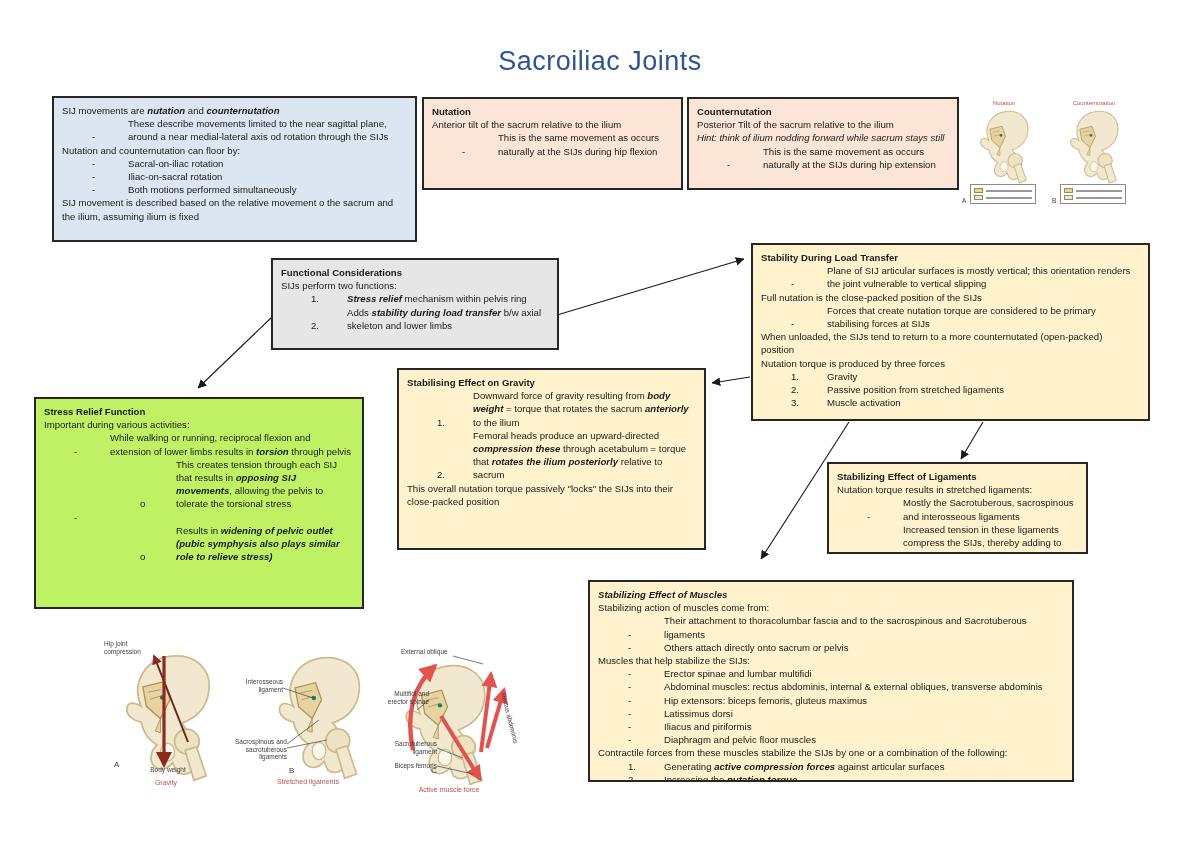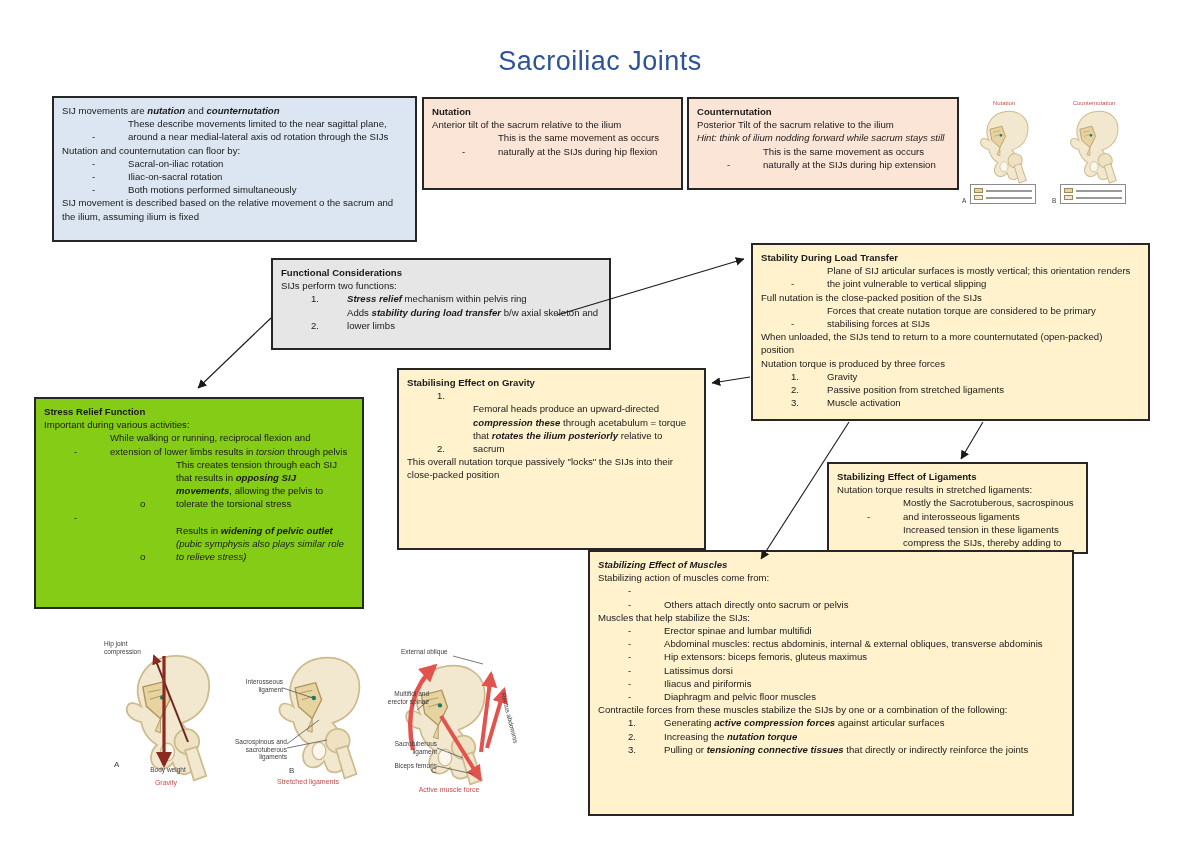--- a/index.html
+++ b/index.html
@@ -9,32 +9,32 @@
 
   #page-title{position:absolute;top:46px;left:0;width:100%;text-align:center;
     font-size:27px;letter-spacing:.5px;color:#2e5496;font-weight:400}
 
   .box{position:absolute;border:2px solid #262626;padding:6px 10px 6px 8px;
     font-size:9.6px;line-height:13.2px;overflow:hidden}
   .blue{background:#dbe6f2}
   .peach{background:#fbe5d6}
   .gray{background:#e7e6e6}
   .yellow{background:#fff2cc}
-  .green{background:#84cc16}
+  .green{background:#bef264}
 
   .row{display:flex;align-items:flex-end}
   .row .m{flex:0 0 auto}
   .row .t{flex:1 1 auto}
   .ind1{padding-left:30px}.ind1 .m{width:36px}
   .ind2{padding-left:96px}.ind2 .m{width:36px}
   .title .t{font-weight:700}
   .i .t{font-style:italic}
   .bi .t{font-style:italic;font-weight:700}
   em.bi{font-style:italic;font-weight:700}
-  em.it{font-style:italic;font-weight:400}
+  em.it{font-style:italic;font-weight:700}
 
   #connectors{position:absolute;left:0;top:0;pointer-events:none}
 
   .fig{position:absolute}
   .fig svg{position:absolute;left:0;top:0}
   .figlabel{position:absolute;font-size:6.5px;line-height:7.6px;color:#3c3c3c}
   .figlabel.r{text-align:right}
   .figcap{position:absolute;font-size:7px;color:#c0504d;text-align:center}
   .figletter{position:absolute;font-size:8px;color:#3c3c3c}
   .minifig{position:absolute;width:84px;height:108px}
@@ -134,21 +134,21 @@
         <div class="row p i">
           <span class="t">Hint: think of ilium nodding forward while sacrum stays still</span>
         </div>
         <div class="row ind1">
           <span class="m">-</span>
           <span class="t">This is the same movement as occurs naturally at the SIJs during hip extension</span>
         </div>
       </div>
   </div>
 
-  <div class="box gray" style="left:271px;top:258px;width:340px;height:92px">
+  <div class="box gray" style="left:271px;top:258px;width:288px;height:92px">
     <div>
         <div class="row p title">
           <span class="t">Functional Considerations</span>
         </div>
         <div class="row p">
           <span class="t">SIJs perform two functions:</span>
         </div>
         <div class="row ind1">
           <span class="m">1.</span>
           <span class="t"><em class="bi">Stress relief</em> mechanism within pelvis ring</span>
@@ -197,20 +197,21 @@
       </div>
   </div>
 
   <div class="box yellow" style="left:397px;top:368px;width:309px;height:182px">
     <div>
         <div class="row p title">
           <span class="t">Stabilising Effect on Gravity</span>
         </div>
         <div class="row ind1">
           <span class="m">1.</span>
+          <span class="t">Downward force of gravity resulting from <em class="bi">body weight</em> = torque that rotates the sacrum <em class="bi">anteriorly</em> to the ilium</span>
         </div>
         <div class="row ind1">
           <span class="m">2.</span>
           <span class="t">Femoral heads produce an upward-directed <em class="bi">compression these</em> through acetabulum = torque that <em class="bi">rotates the ilium posteriorly</em> relative to sacrum</span>
         </div>
         <div class="row p">
           <span class="t">This overall nutation torque passively "locks" the SIJs into their close-packed position</span>
         </div>
       </div>
   </div>
@@ -253,30 +254,31 @@
           <span class="m">-</span>
           <span class="t">Mostly the Sacrotuberous, sacrospinous and interosseous ligaments</span>
         </div>
         <div class="row ind1">
           <span class="m">-</span>
           <span class="t">Increased tension in these ligaments compress the SIJs, thereby adding to their articular stability</span>
         </div>
       </div>
   </div>
 
-  <div class="box yellow" style="left:588px;top:550px;width:486px;height:266px">
+  <div class="box yellow" style="left:588px;top:580px;width:486px;height:202px">
     <div>
         <div class="row p title bi">
           <span class="t">Stabilizing Effect of Muscles</span>
         </div>
         <div class="row p">
           <span class="t">Stabilizing action of muscles come from:</span>
         </div>
         <div class="row ind1">
           <span class="m">-</span>
+          <span class="t">Their attachment to thoracolumbar fascia and to the sacrospinous and Sacrotuberous ligaments</span>
         </div>
         <div class="row ind1">
           <span class="m">-</span>
           <span class="t">Others attach directly onto sacrum or pelvis</span>
         </div>
         <div class="row p">
           <span class="t">Muscles that help stabilize the SIJs:</span>
         </div>
         <div class="row ind1">
           <span class="m">-</span>

